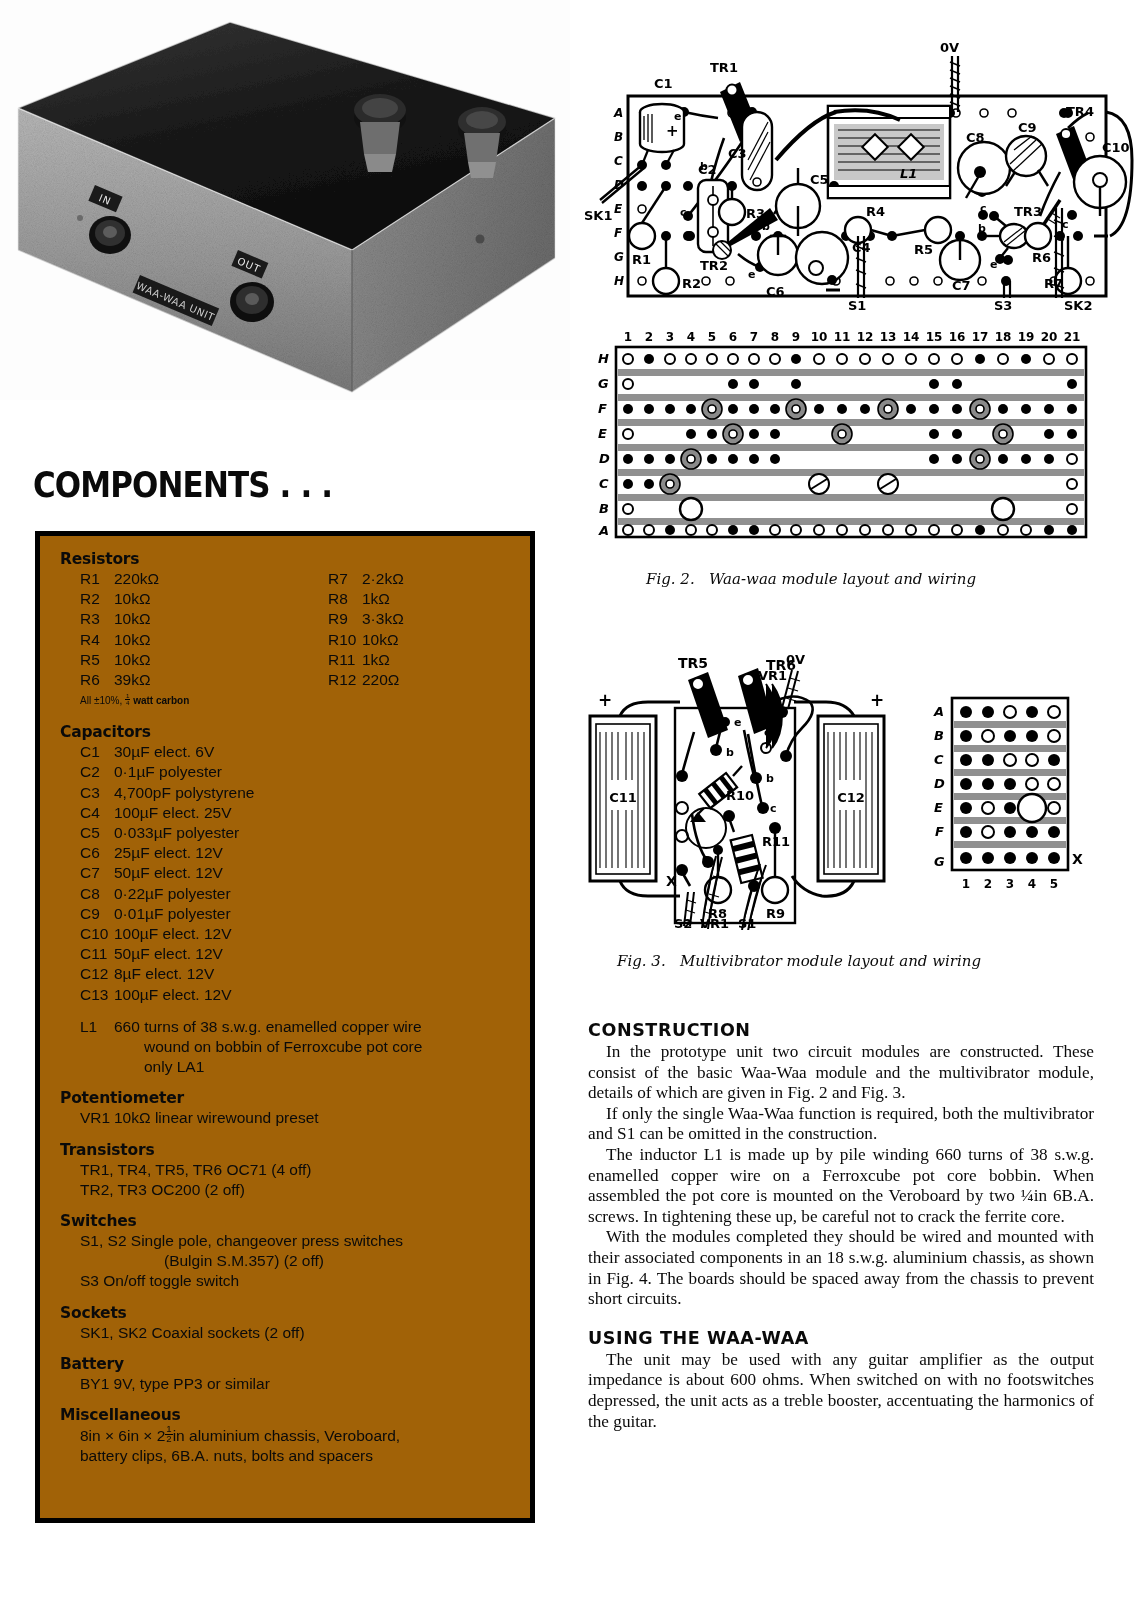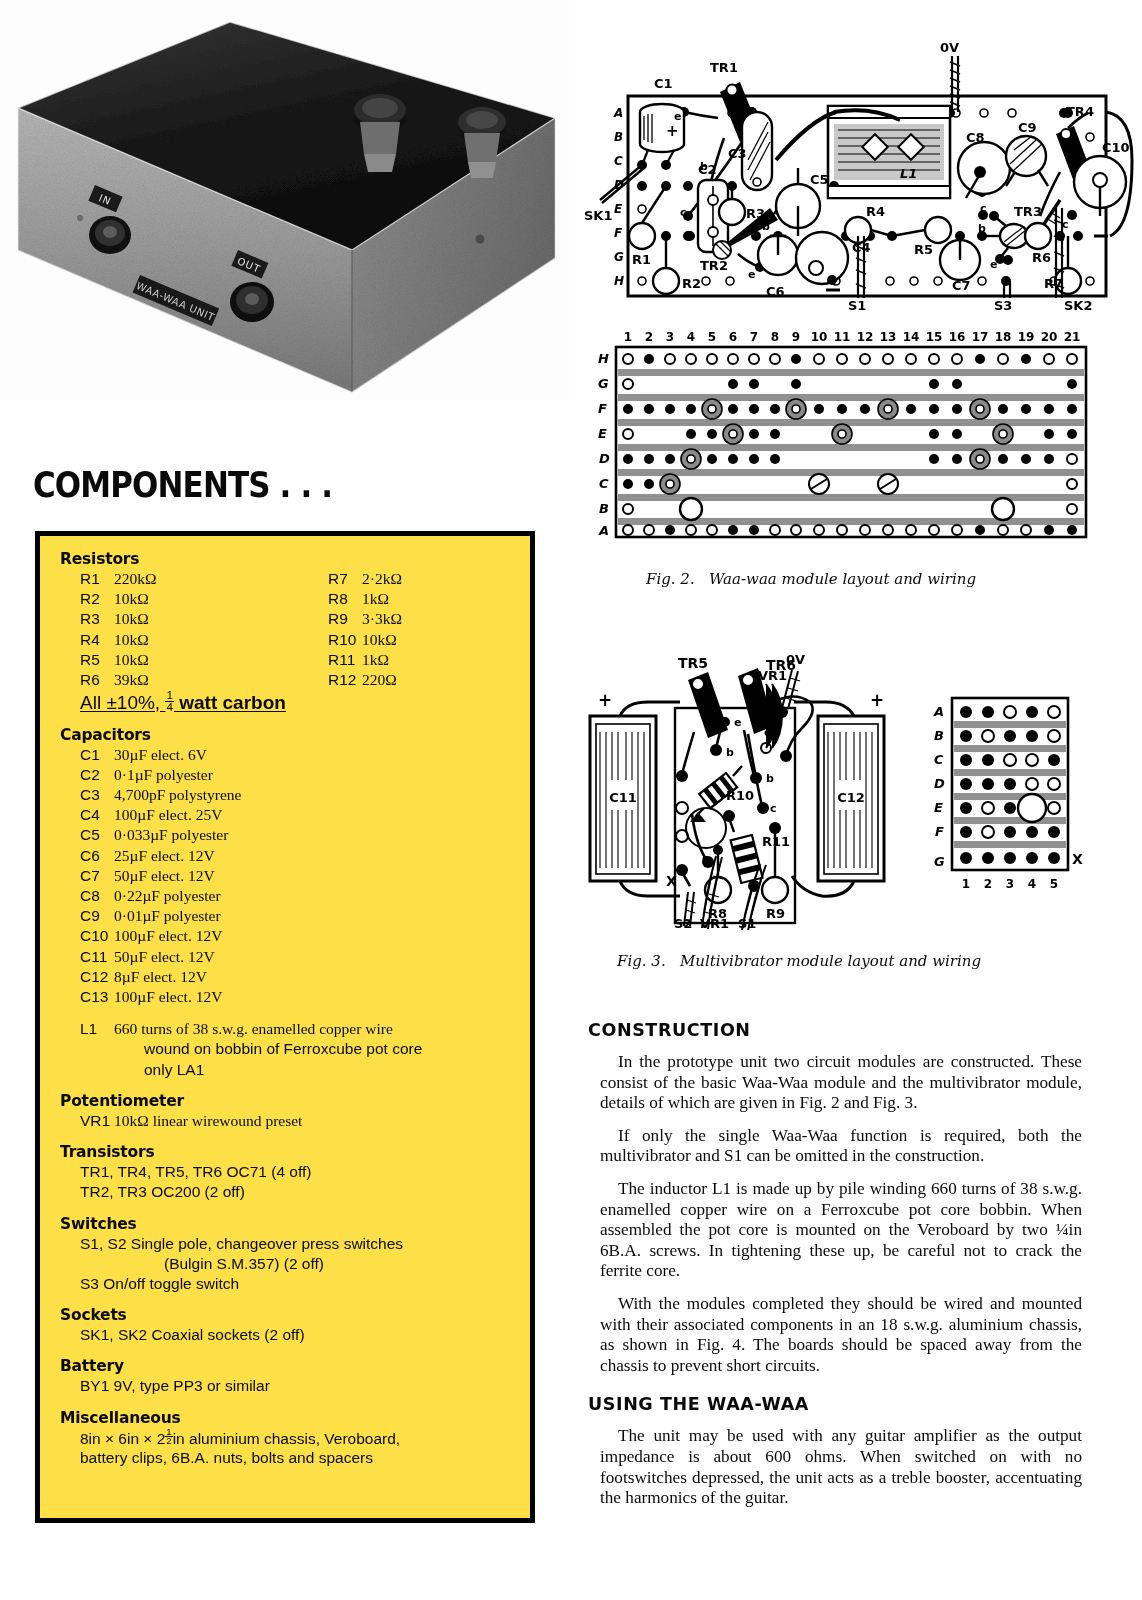--- a/index.html
+++ b/index.html
@@ -23,37 +23,37 @@
     position:absolute; left:33px; top:464px;
     font-family:"DejaVu Sans", sans-serif;
     font-weight:bold; font-size:36px; letter-spacing:-1px;
     transform:scaleX(0.86); transform-origin:left center;
     white-space:nowrap;
   }
 
   
   #components-box {
     position:absolute; left:35px; top:531px; width:500px; height:992px;
-    border:5px solid #000; background:#fde047;
+    border:5px solid #000; background:#a16207;
   }
   .cmp-inner { position:absolute; left:20px; top:14px; right:10px; }
   .sec { margin-bottom:12px; }
   .sec-title {
     font-family:"DejaVu Sans", sans-serif;
     font-weight:bold; font-size:15.5px; line-height:19px;
     letter-spacing:-0.2px;
   }
   .rows { position:relative; }
   .row { display:flex; font-size:15.5px; line-height:20.2px; white-space:nowrap; }
   .row .ref { width:54px; flex:0 0 54px; padding-left:20px; }
-  .row .val { flex:1 1 auto;font-family:Liberation Serif, serif; }
+  .row .val { flex:1 1 auto; }
   .two-col { position:relative; }
   .two-col .col-a { width:248px; }
   .two-col .col-b { position:absolute; left:248px; top:0; }
-  .note { font-size:19px; line-height:21px; padding-left:20px; white-space:nowrap;text-decoration:underline; }
+  .note { font-size:10px; line-height:21px; padding-left:20px; white-space:nowrap; }
   .note b { font-weight:bold; }
   .indent1 { padding-left:20px; font-size:15.5px; line-height:20.2px; }
   .indent2 { padding-left:84px; font-size:15.5px; line-height:20.2px; }
   .frac { display:inline-block; vertical-align:-0.1em; font-size:0.62em; line-height:0.9; text-align:center; }
   .frac i { display:block; font-style:normal; border-bottom:1px solid #000; padding:0 1px; }
   .frac s { display:block; text-decoration:none; padding:0 1px; }
 
   
   #fig2 { position:absolute; left:570px; top:40px; width:572px; height:270px; }
   #fig2b { position:absolute; left:590px; top:325px; width:510px; height:215px; }
@@ -73,21 +73,21 @@
   .head {
     font-family:"DejaVu Sans", sans-serif;
     font-weight:bold; font-size:17.5px; letter-spacing:0.6px;
     margin:8px 0 2px 0;
   }
   .head.second { margin-top:18px; }
   .para {
     font-family:"Liberation Serif", serif;
     font-size:17.2px; line-height:20.6px;
     text-align:justify; text-indent:18px;
-    margin:12px;
+    margin:0;
     -webkit-hyphens:none; hyphens:none;
   }
   svg text { font-family:"DejaVu Sans", sans-serif; }
 </style>
 </head>
 <body>
 
 <div class="page">
 
   <div id="photo">

